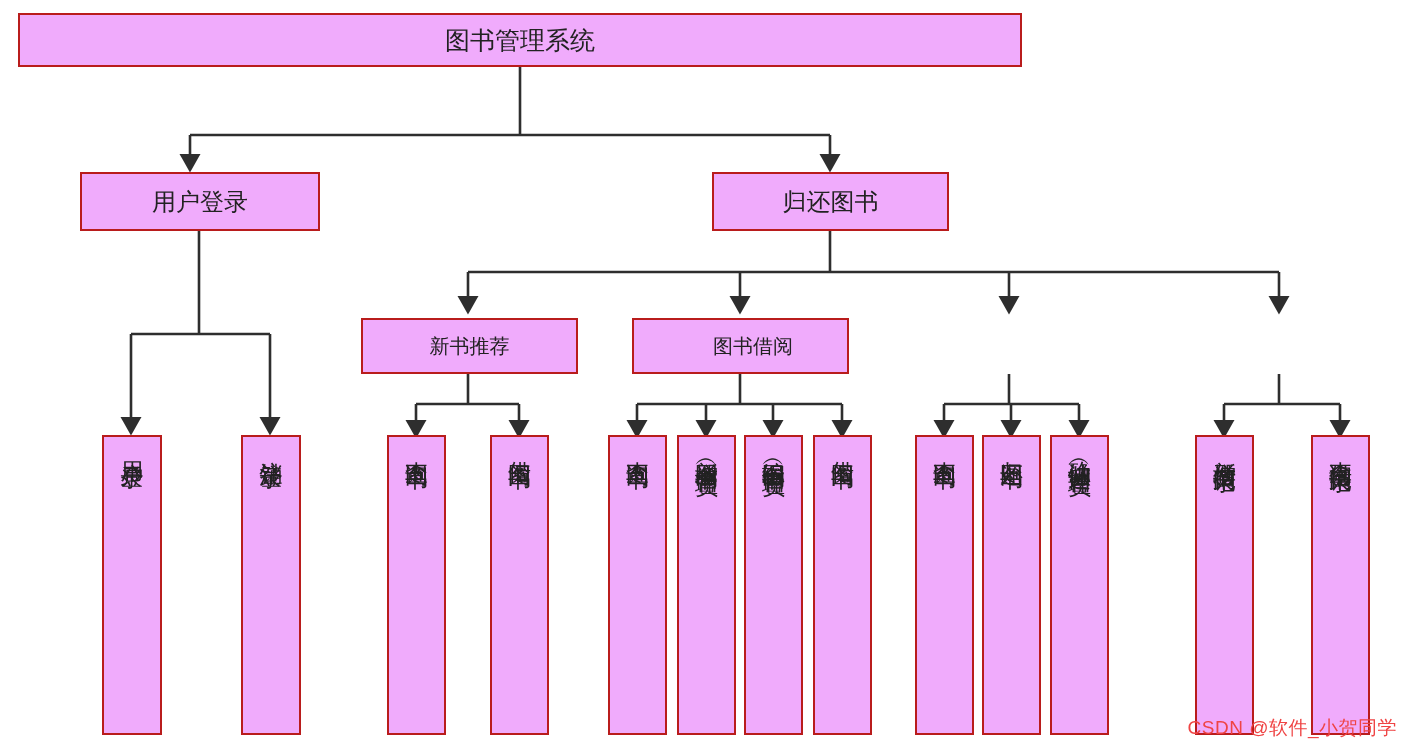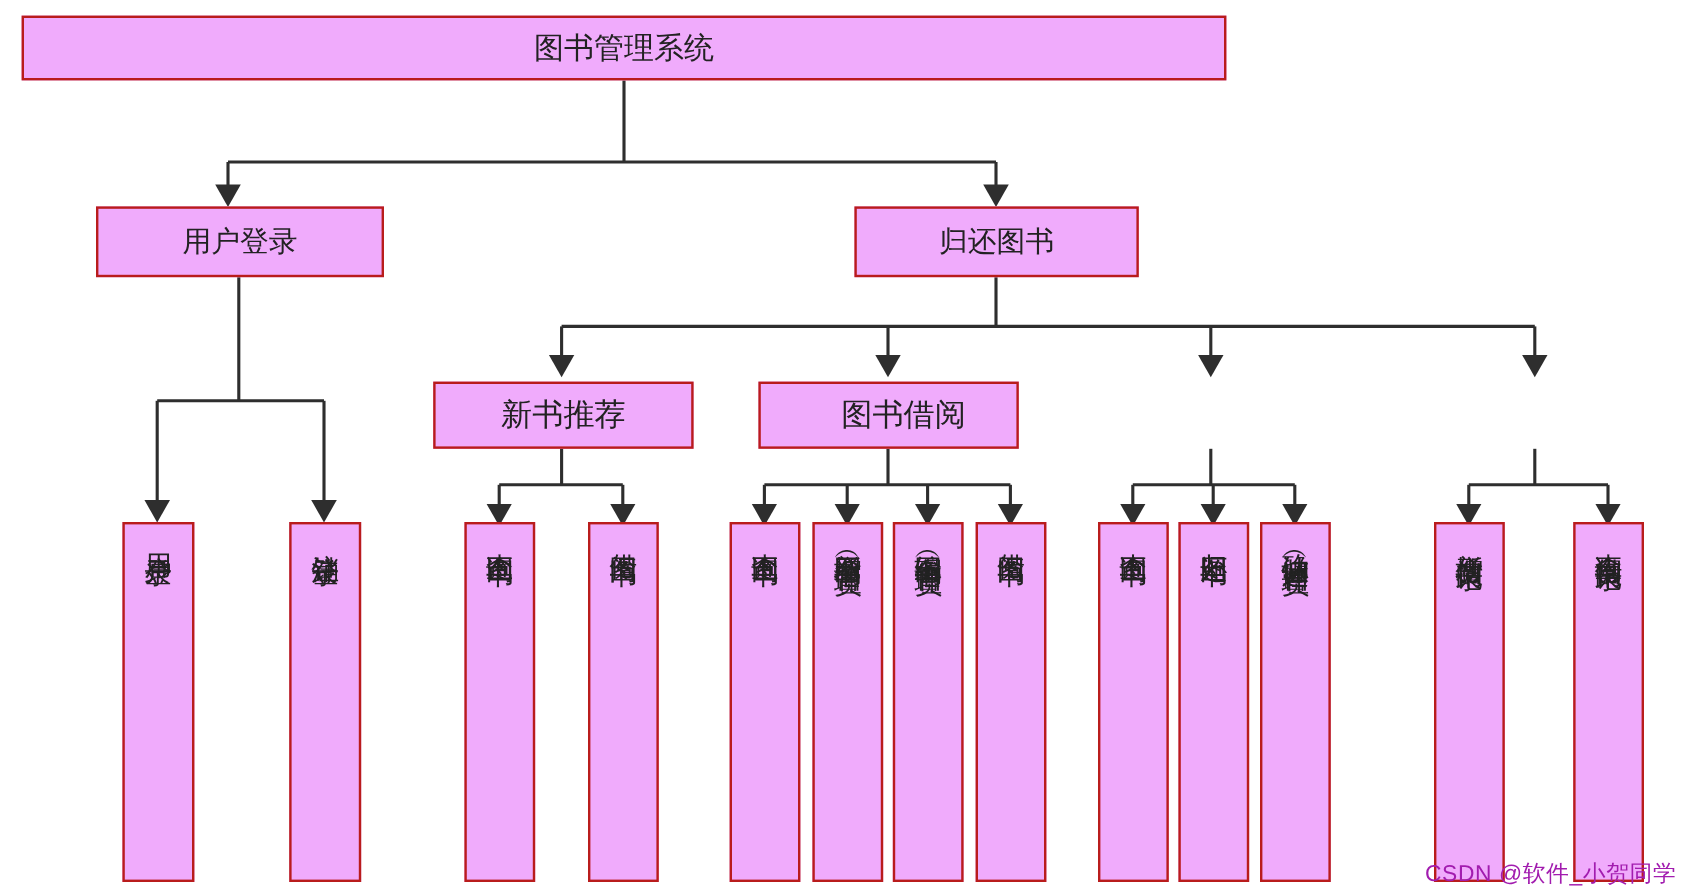--- a/index.html
+++ b/index.html
@@ -35,40 +35,40 @@
     color: #222222;
   }
   .node-label {
     text-align: center;
     line-height: 1.22;
     color: #222222;
     -webkit-font-smoothing: antialiased;
   }
   .node-root .node-label { font-size: 25px; }
   .node-level2 .node-label { font-size: 24px; }
-  .node-level3 .node-label { font-size: 26px; }
+  .node-level3 .node-label { font-size: 20px; }
   .node-leaf {
     align-items: flex-start;
     padding-top: 6px;
   }
   .node-leaf .node-label {
     font-size: 23px;
     writing-mode: vertical-rl;
     text-orientation: upright;
     letter-spacing: 2px;
     line-height: 1;
     white-space: nowrap;
     display: block;
   }
   .watermark {
     position: absolute;
     right: 8px;
     bottom: 6px;
     font-size: 19px;
-    color: #a21caf;
+    color: #ef4444;
     letter-spacing: 0.5px;
     user-select: none;
     white-space: nowrap;
   }
 </style>
 </head>
 <body>
 
 <div id="diagram-root">
 

